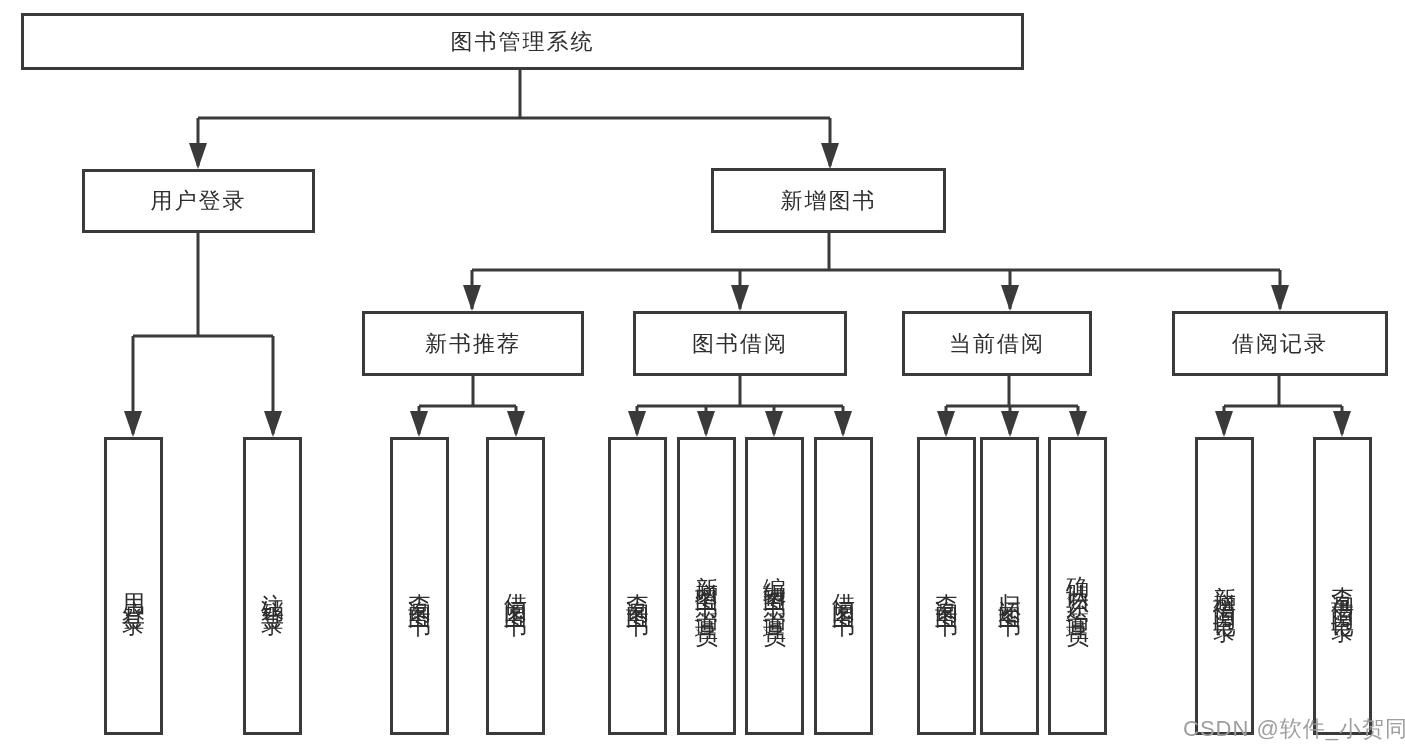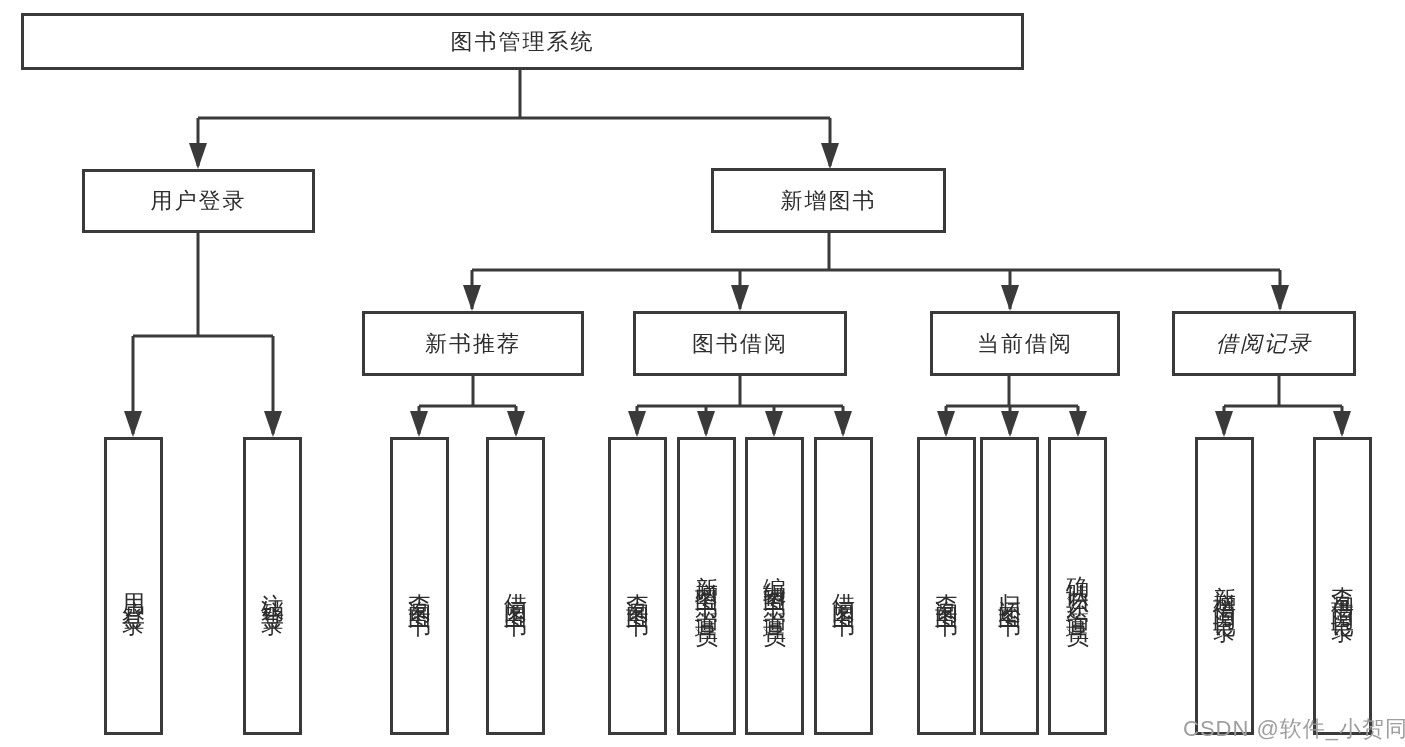--- a/index.html
+++ b/index.html
@@ -41,22 +41,22 @@
     letter-spacing: 7px;
     line-height: 1;
     padding-top: 6px;
   }
   
   #n-root { left: 21px;  top: 13px;  width: 1003px; height: 57px; }
   #n-login{ left: 82px;  top: 169px; width: 233px;  height: 64px; }
   #n-mgmt { left: 711px; top: 168px; width: 235px;  height: 65px; }
   #n-s0 { left: 362px;  top: 311px; width: 222px; height: 65px; }
   #n-s1 { left: 633px;  top: 311px; width: 214px; height: 65px; }
-  #n-s2 { left: 902px;  top: 311px; width: 190px; height: 65px; margin-left: 28px; }
-  #n-s3 { left: 1172px; top: 311px; width: 184px; height: 65px; font-style: italic; }
+  #n-s2 { left: 902px;  top: 311px; width: 190px; height: 65px; }
+  #n-s3 { left: 1172px; top: 311px; width: 216px; height: 65px; }
   .leaf { top: 437px; width: 59px; height: 298px; }
   #n-l0 { left: 104px; }
   #n-l1 { left: 243px; }
   #n-l2 { left: 390px; }
   #n-l3 { left: 486px; }
   #n-l4 { left: 608px; }
   #n-l5 { left: 677px; }
   #n-l6 { left: 745px; }
   #n-l7 { left: 814px; }
   #n-l8 { left: 917px; }

